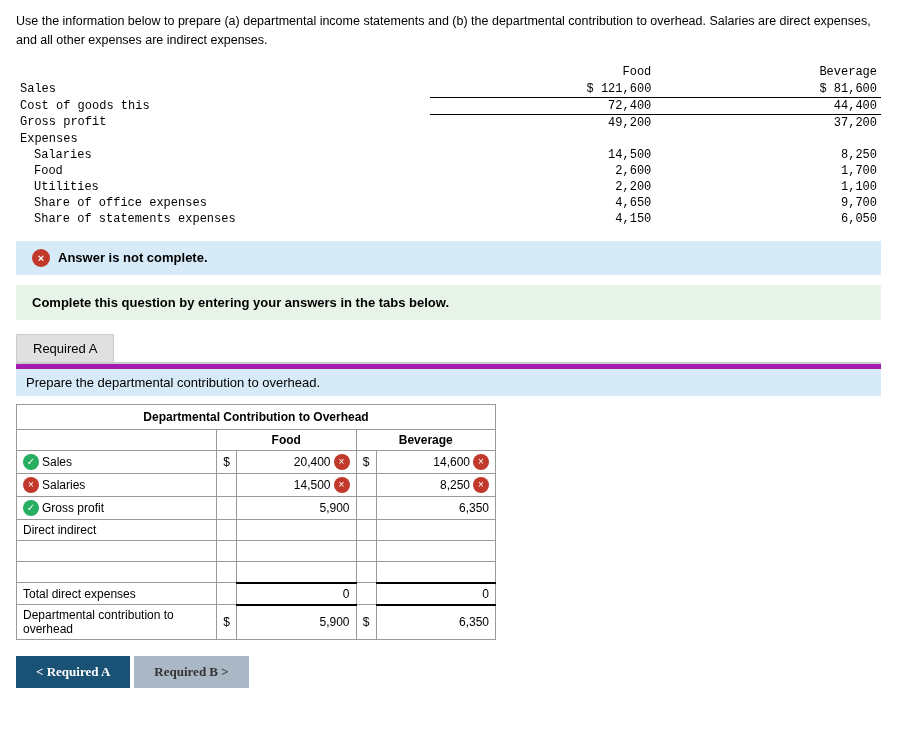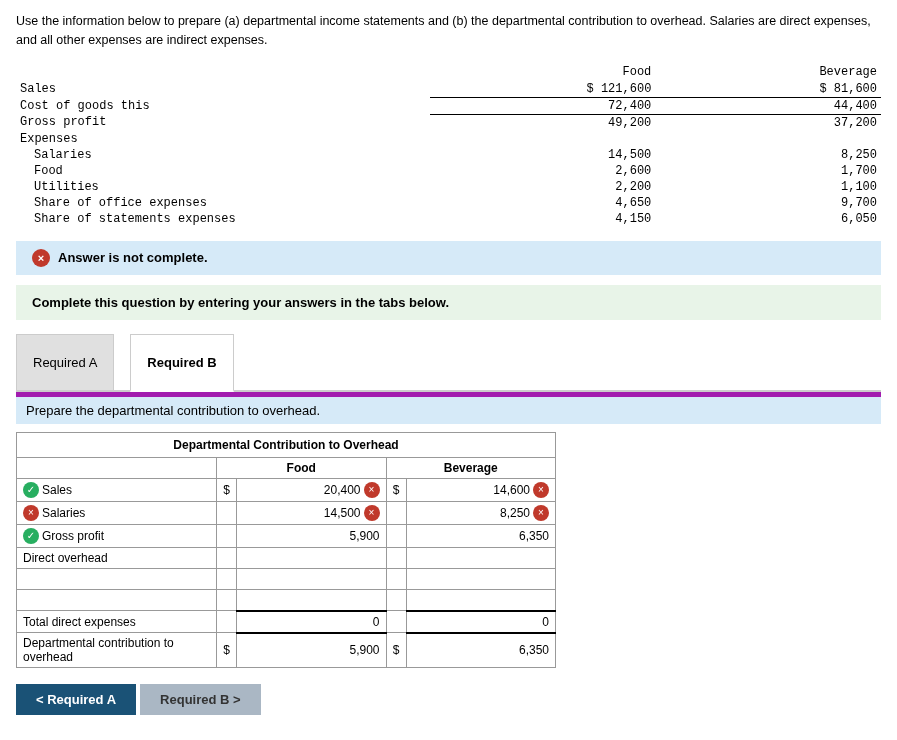--- a/index.html
+++ b/index.html
@@ -64,46 +64,46 @@
       font-size: 13px;
       font-weight: bold;
     }
 
     .tabs-row {
       display: flex;
       border-bottom: 2px solid #ccc;
       margin-bottom: 0;
     }
     .tab {
-      padding: 20px 16px;
+      padding: 6px 16px;
       cursor: pointer;
       background: #e0e0e0;
       border: 1px solid #ccc;
       border-bottom: none;
-      margin-right: 16px;
+      margin-right: 2px;
       font-size: 13px;
     }
     .tab.active {
       background: #fff;
       border-bottom: 2px solid #fff;
       margin-bottom: -2px;
       font-weight: bold;
     }
 
     .section-header {
       background: #d6eaf8;
       padding: 6px 10px;
       font-size: 13px;
       margin-bottom: 0;
       border-top: 5px solid #a21caf;
     }
 
     .contribution-table-wrapper {
       margin-top: 8px;
-      width: 540px;
+      width: 480px;
     }
     .contribution-table {
       width: 100%;
       border-collapse: collapse;
       font-size: 12px;
     }
     .contribution-table th, .contribution-table td {
       border: 1px solid #999;
       padding: 3px 6px;
     }
@@ -160,20 +160,21 @@
       display: flex;
       gap: 4px;
       margin-top: 16px;
     }
     .nav-btn {
       padding: 8px 20px;
       font-size: 13px;
       cursor: pointer;
       border: none;
       font-weight: bold;
+      font-family: Liberation Serif, serif;
     }
     .nav-btn-active {
       background: #1a5276;
       color: #fff;
     }
     .nav-btn-inactive {
       background: #aab7c4;
       color: #333;
     }
   </style>
@@ -255,21 +256,20 @@
   <span class="x-circle">×</span>
   <span>Answer is not complete.</span>
 </div>
 
 <div class="complete-prompt">
   <span>Complete this question by entering your answers in the tabs below.</span>
 </div>
 
 <div class="tabs-row">
   <div class="tab">Required A</div>
-  <div class="tab active">Required B</div>
 </div>
 
 <div class="section-header">Prepare the departmental contribution to overhead.</div>
 
 <div class="contribution-table-wrapper">
   <table class="contribution-table">
     <thead>
       <tr>
         <td colspan="5" class="title-row" style="text-align:center; font-weight:bold; padding:5px; border:1px solid #999;">Departmental Contribution to Overhead</td>
       </tr>
@@ -338,21 +338,21 @@
         <td class="input-cell">
           <span>5,900</span>
         </td>
         <td style="border:1px solid #999;"></td>
         <td class="input-cell">
           <span>6,350</span>
         </td>
       </tr>
 
       <tr>
-        <td class="row-label">Direct overhead</td>
+        <td class="row-label">Direct indirect</td>
         <td style="border:1px solid #999;"></td>
         <td class="input-cell"><input type="text" value="" style=""></td>
         <td style="border:1px solid #999;"></td>
         <td class="input-cell"><input type="text" value="" style=""></td>
       </tr>
 
       <tr>
         <td class="row-label"></td>
         <td style="border:1px solid #999;"></td>
         <td class="input-cell"><input type="text" value="" style=""></td>

